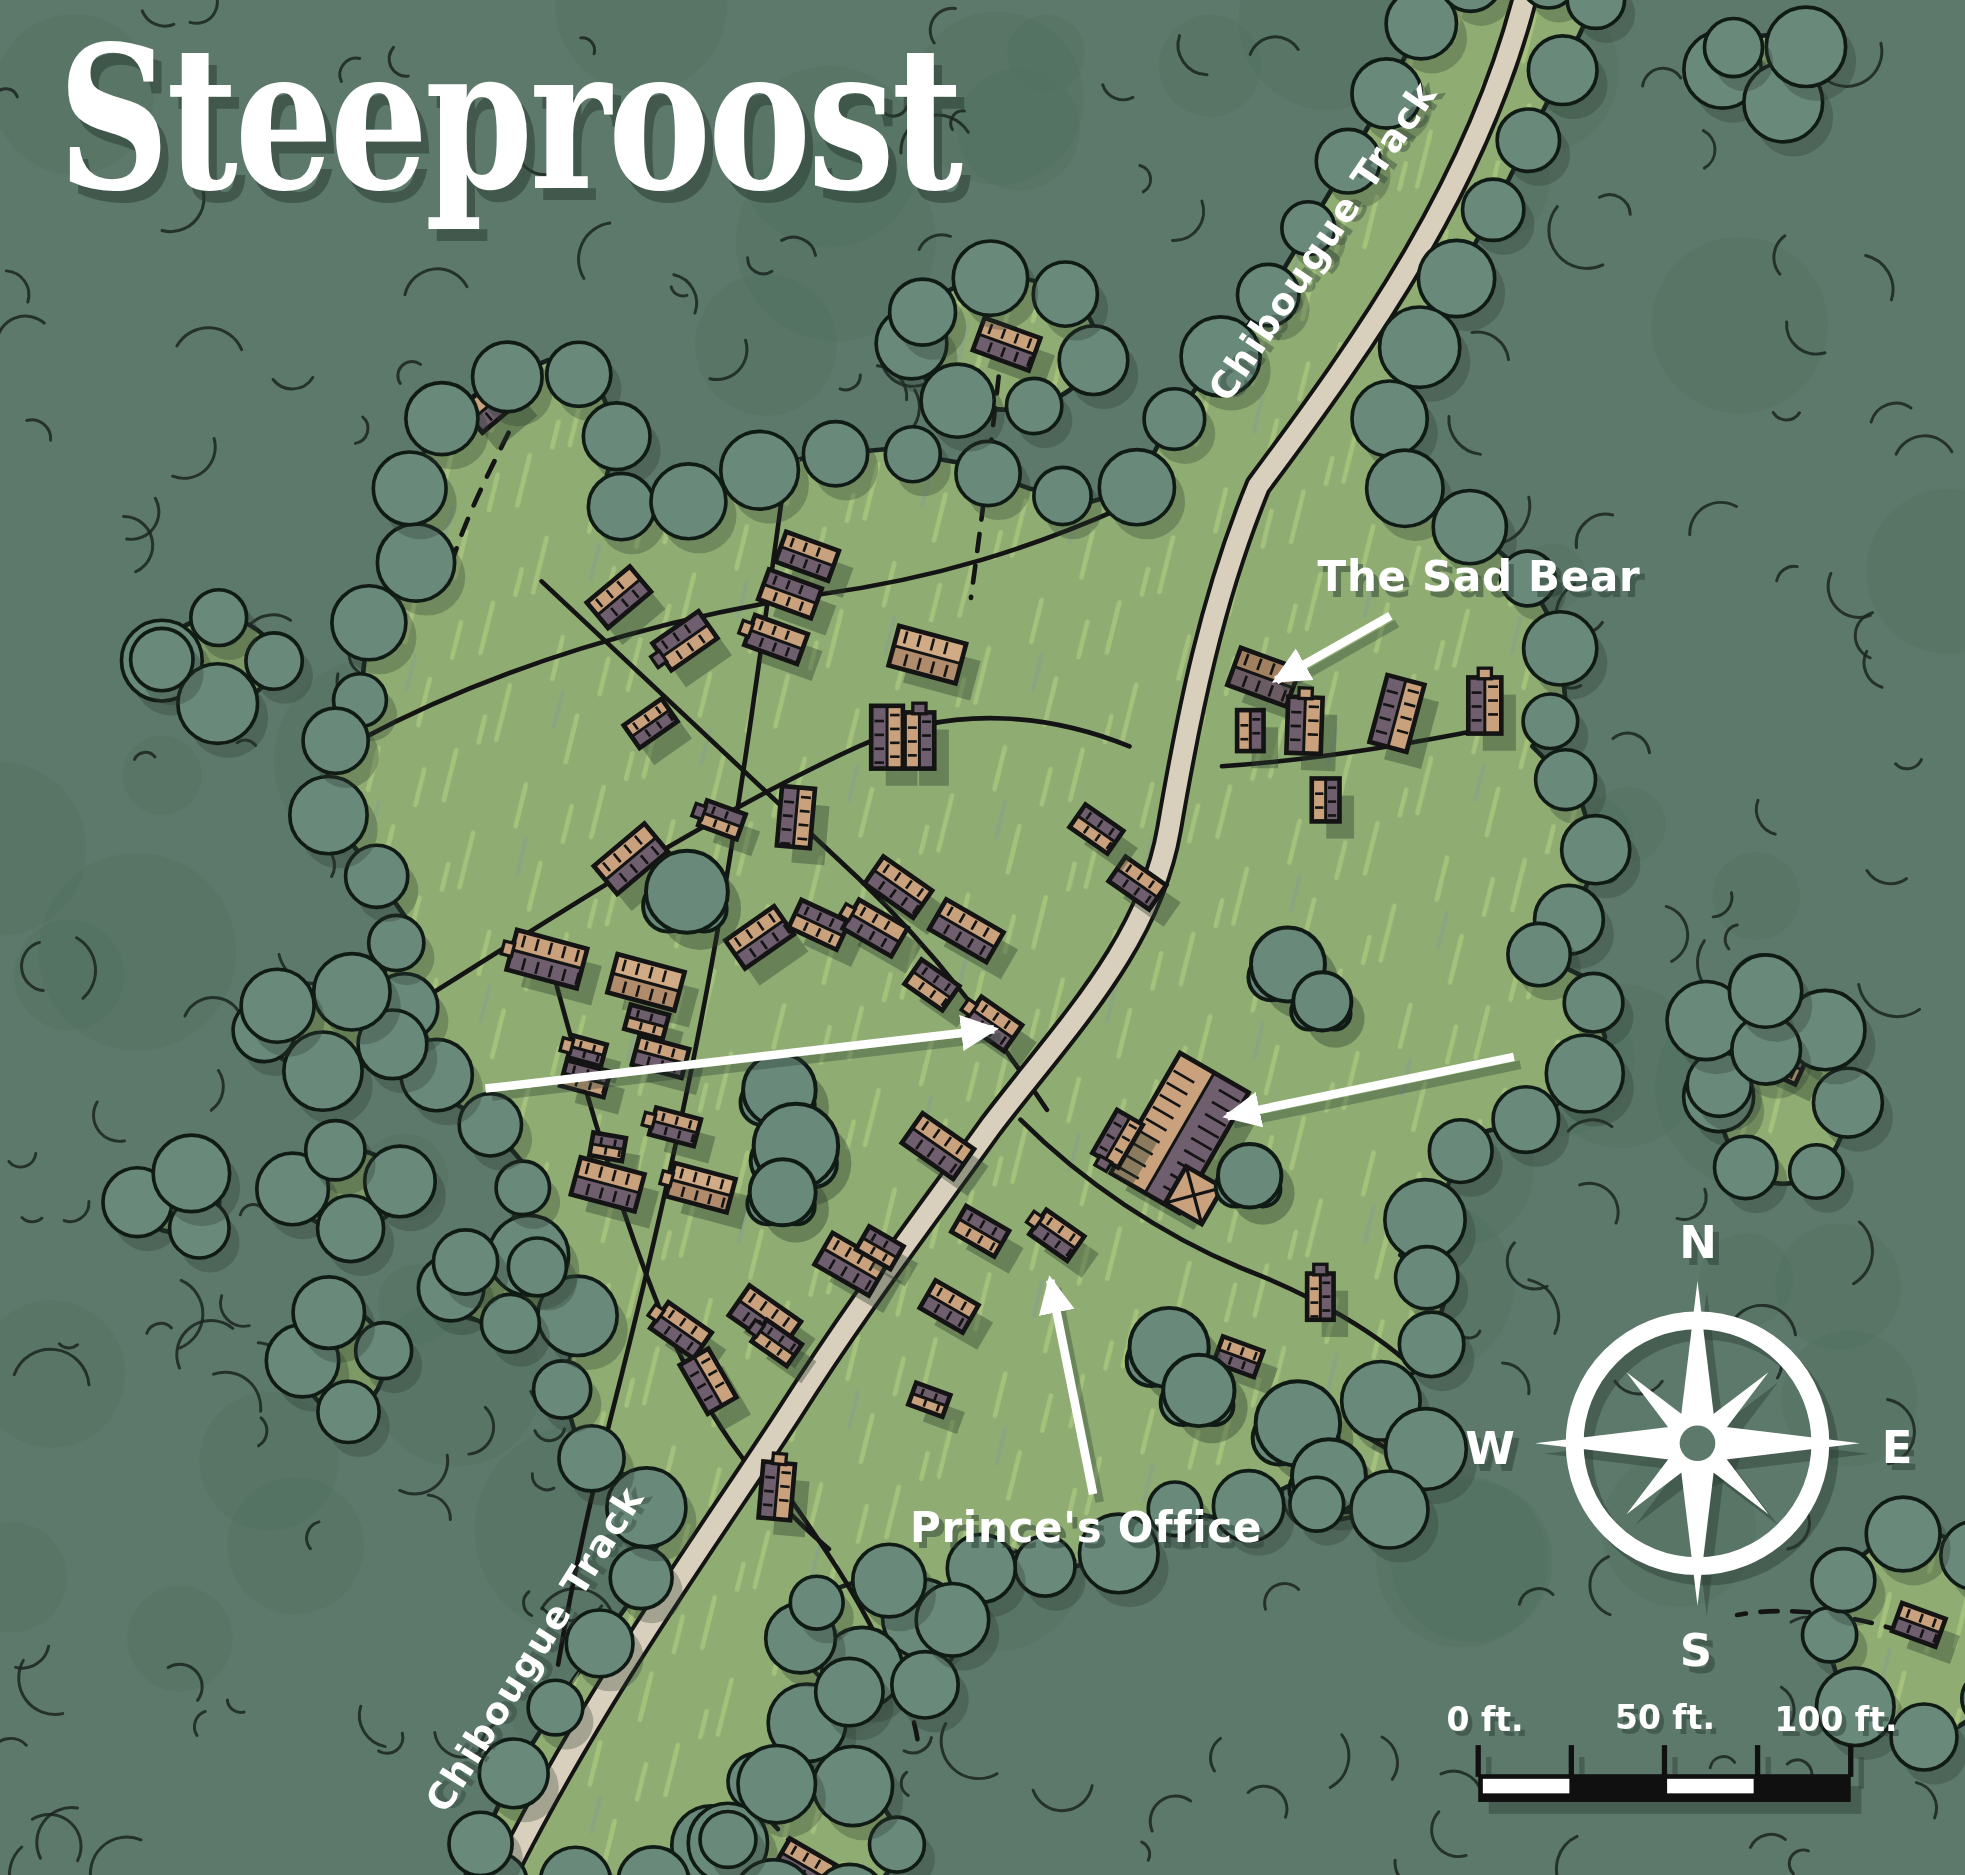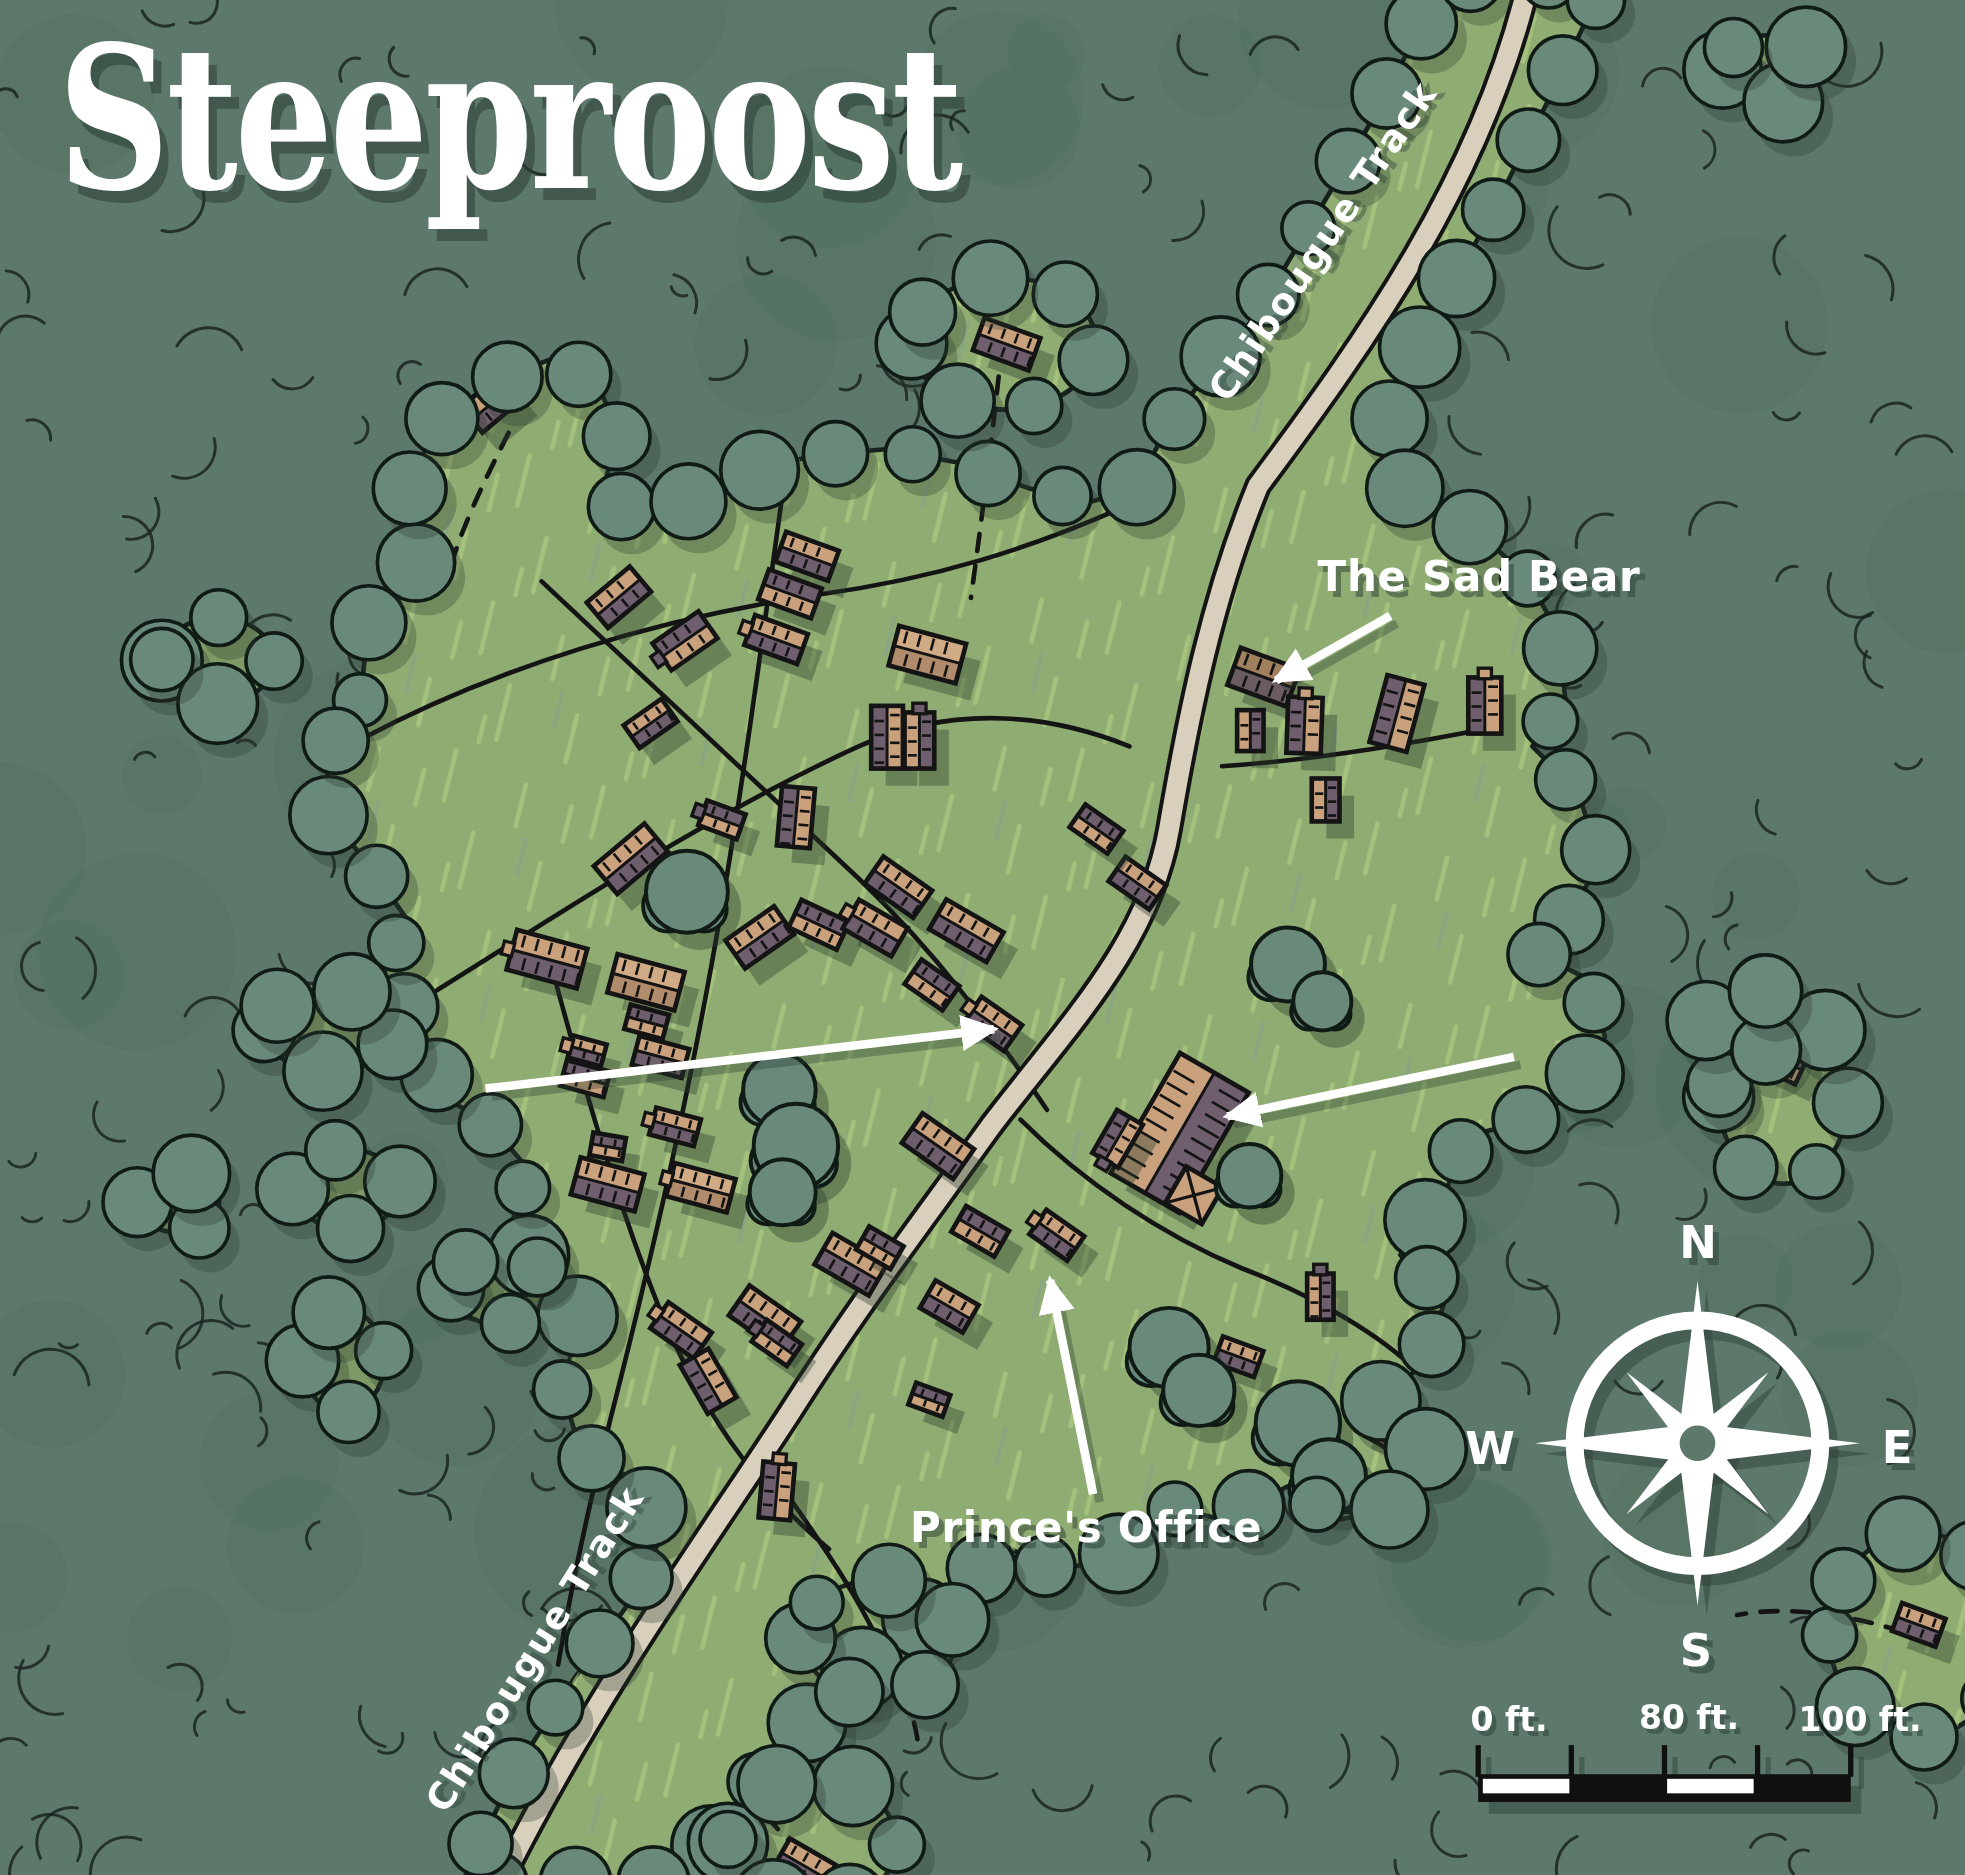--- a/index.html
+++ b/index.html
@@ -30,21 +30,20 @@
   #road-label-bottom{left:535px;top:1649px;transform:translate(-50%,-50%) rotate(-58deg);}
   .compass-letter{
     font-size:45px;font-weight:bold;transform:translate(-50%,-50%);
     text-shadow:6px 7.3px 0 rgba(44,62,52,.5);
   }
   #cl-n{left:1698px;top:1242px;} #cl-s{left:1696px;top:1650px;}
   #cl-w{left:1490px;top:1448px;} #cl-e{left:1897px;top:1447px;}
   .scale-label{
     font-size:33px;font-weight:bold;transform:translate(-50%,-50%);
     text-shadow:4.6px 5.3px 0 rgba(44,62,52,.5);
-    margin-left:24px;
   }
   #sc-0{left:1485px;top:1719px;} #sc-50{left:1665px;top:1717px;} #sc-100{left:1836px;top:1719px;}
 </style>
 </head>
 <body>
 
 <div id="stage">
   <svg id="map-svg" width="1965" height="1876" viewBox="0 0 2975 2840">
     <defs>
       <pattern id="hatch" width="230" height="230" patternUnits="userSpaceOnUse" patternTransform="rotate(14)">
@@ -1710,16 +1709,16 @@
 
   <div id="road-label-top" class="overlay road-label">Chibougue Track</div>
   <div id="road-label-bottom" class="overlay road-label">Chibougue Track</div>
 
   <div id="cl-n" class="overlay compass-letter">N</div>
   <div id="cl-e" class="overlay compass-letter">E</div>
   <div id="cl-s" class="overlay compass-letter">S</div>
   <div id="cl-w" class="overlay compass-letter">W</div>
 
   <div id="sc-0" class="overlay scale-label">0 ft.</div>
-  <div id="sc-50" class="overlay scale-label">80 ft.</div>
+  <div id="sc-50" class="overlay scale-label">50 ft.</div>
   <div id="sc-100" class="overlay scale-label">100 ft.</div>
 </div>
 
 
 </body></html>

